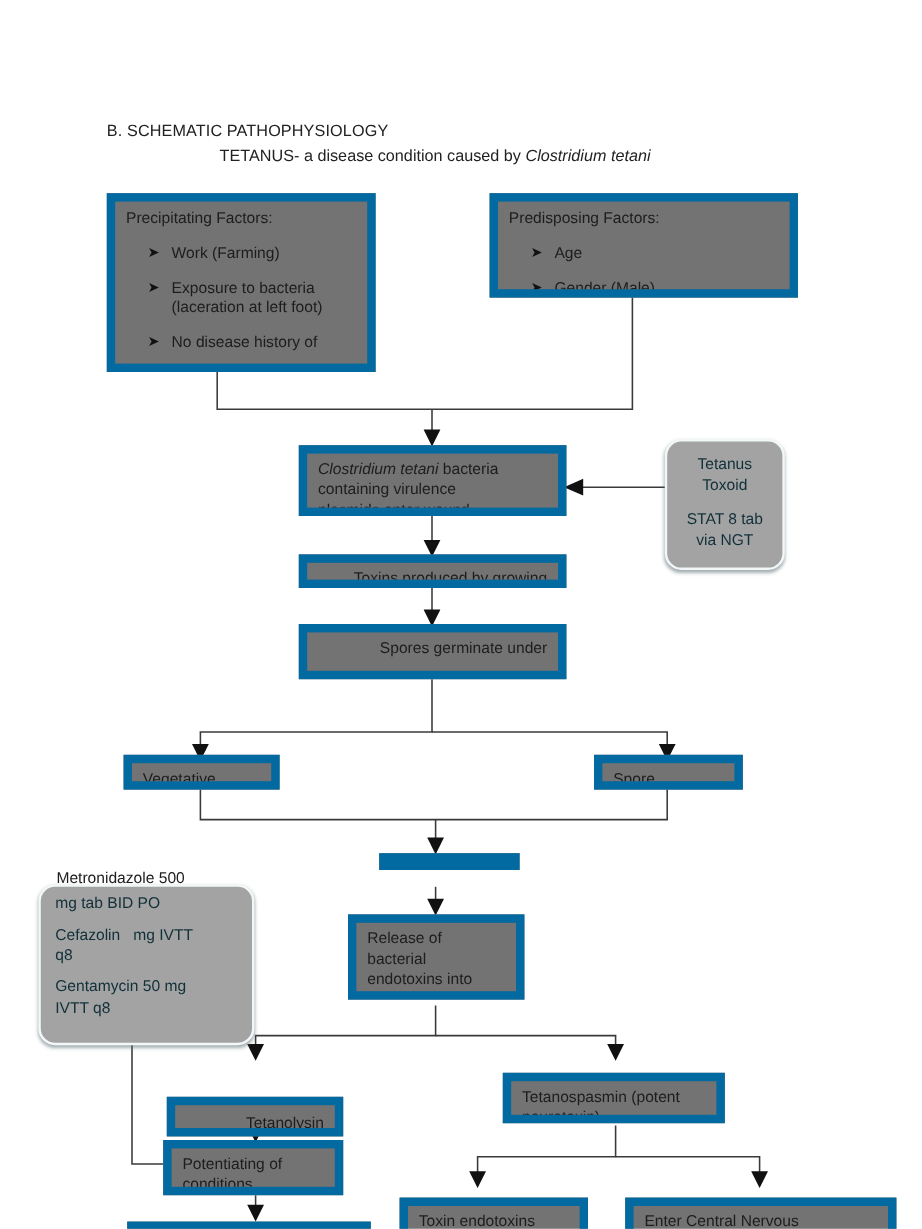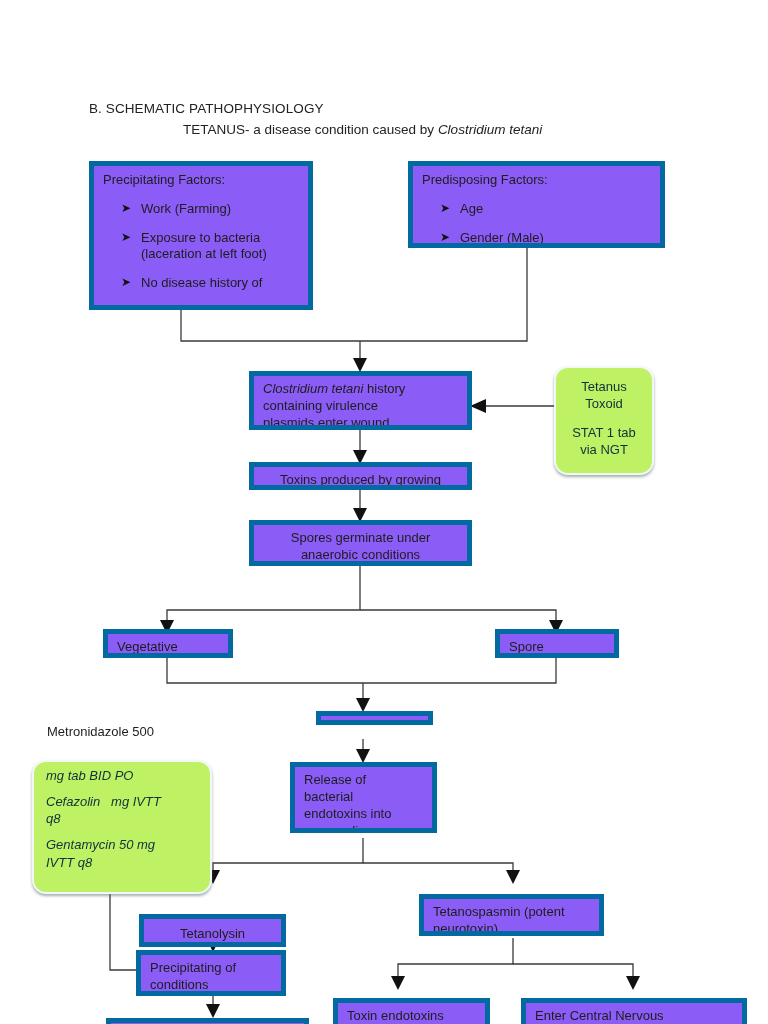--- a/index.html
+++ b/index.html
@@ -42,31 +42,31 @@
     font-size: 13.5px;
     white-space: nowrap;
     color: #222;
   }
   .ital { font-style: italic; }
 
   
   .box {
     position: absolute;
     box-sizing: border-box;
-    border: 5px solid #0369a1;
-    background: #8b5cf6;
+    border: 7px solid #0369a1;
+    background: #737373;
     font-size: 13px;
     line-height: 1.30;
     color: #1d1d1d;
     overflow: hidden;
   }
   .box .pad {
     padding: 6px 9px;
   }
-  .box.center .pad { text-align: center; }
+  .box.center .pad { text-align: right; }
 
   
   .flist {
     margin: 0;
     padding: 0;
     list-style: none;
   }
   .flist li {
     position: relative;
     padding-left: 38px;
@@ -83,21 +83,21 @@
   }
   .ftitle {
     font-size: 13px;
     margin: 0;
   }
 
   
   .teal {
     position: absolute;
     box-sizing: border-box;
-    background: #bef264;
+    background: #a3a3a3;
     border: 2px solid #f2f7f8;
     border-radius: 14px;
     box-shadow: 0 2px 3px rgba(90,110,115,0.55);
     color: #12303a;
     font-size: 13px;
     line-height: 1.32;
   }
   .teal.center {
     text-align: center;
   }
@@ -215,36 +215,35 @@
         <li>
           <span class="arw">➤</span>
           <span>Gender (Male)</span>
         </li>
       </ul>
     </div>
   </div>
 
   <div class="box" style="left:249px; top:371px; width:223px; height:59px;">
     <div class="pad" style="padding-top:5px;">
-      <div><span class="ital">Clostridium tetani</span><span> history</span></div>
+      <div><span class="ital">Clostridium tetani</span><span> bacteria</span></div>
       <div>containing virulence</div>
       <div>plasmids enter wound</div>
     </div>
   </div>
 
   <div class="box center" style="left:249px; top:462px; width:223px; height:28px;">
     <div class="pad" style="padding-top:5px;">
       <div>Toxins produced by growing</div>
     </div>
   </div>
 
   <div class="box center" style="left:249px; top:520px; width:223px; height:46px;">
     <div class="pad" style="padding-top:5px;">
       <div>Spores germinate under</div>
-      <div>anaerobic conditions</div>
     </div>
   </div>
 
   <div class="box" style="left:103px; top:629px; width:130px; height:29px;">
     <div class="pad" style="padding-top:5px;">
       <div>Vegetative</div>
     </div>
   </div>
 
   <div class="box" style="left:495px; top:629px; width:124px; height:29px;">
@@ -276,21 +275,21 @@
 
   <div class="box" style="left:419px; top:894px; width:185px; height:42px;">
     <div class="pad" style="padding-top:5px;">
       <div>Tetanospasmin (potent</div>
       <div>neurotoxin)</div>
     </div>
   </div>
 
   <div class="box" style="left:136px; top:950px; width:150px; height:46px;">
     <div class="pad" style="padding-top:5px;">
-      <div>Precipitating of</div>
+      <div>Potentiating of</div>
       <div>conditions</div>
     </div>
   </div>
 
   <div class="box" style="left:333px; top:998px; width:157px; height:40px;">
     <div class="pad" style="padding-top:5px;">
       <div>Toxin endotoxins</div>
       <div>around the body</div>
     </div>
   </div>
@@ -302,28 +301,28 @@
     </div>
   </div>
 
   <div class="box" style="left:106px; top:1018px; width:203px; height:30px;"></div>
 
   <div class="teal center" style="left:554px; top:366px; width:100px; height:109px;">
     <div class="tpad">
       <div>Tetanus</div>
       <div>Toxoid</div>
       <div style="height:12px;"></div>
-      <div>STAT 1 tab</div>
+      <div>STAT 8 tab</div>
       <div>via NGT</div>
     </div>
   </div>
 
   <div class="overflow-label" style="left:47px; top:723px;">Metronidazole 500</div>
 
-  <div class="teal" style="left:32px; top:760px; width:180px; height:134px;font-style:italic;">
+  <div class="teal" style="left:32px; top:737px; width:180px; height:134px;">
     <div class="tpad" style="padding:5px 12px;">
       <div>mg tab BID PO</div>
       <div style="height:9px;"></div>
       <div><span>Cefazolin</span>&nbsp;&nbsp;&nbsp;<span>mg IVTT</span></div>
       <div>q8</div>
       <div style="height:9px;"></div>
       <div>Gentamycin 50 mg</div>
       <div>IVTT q8</div>
     </div>
   </div>

